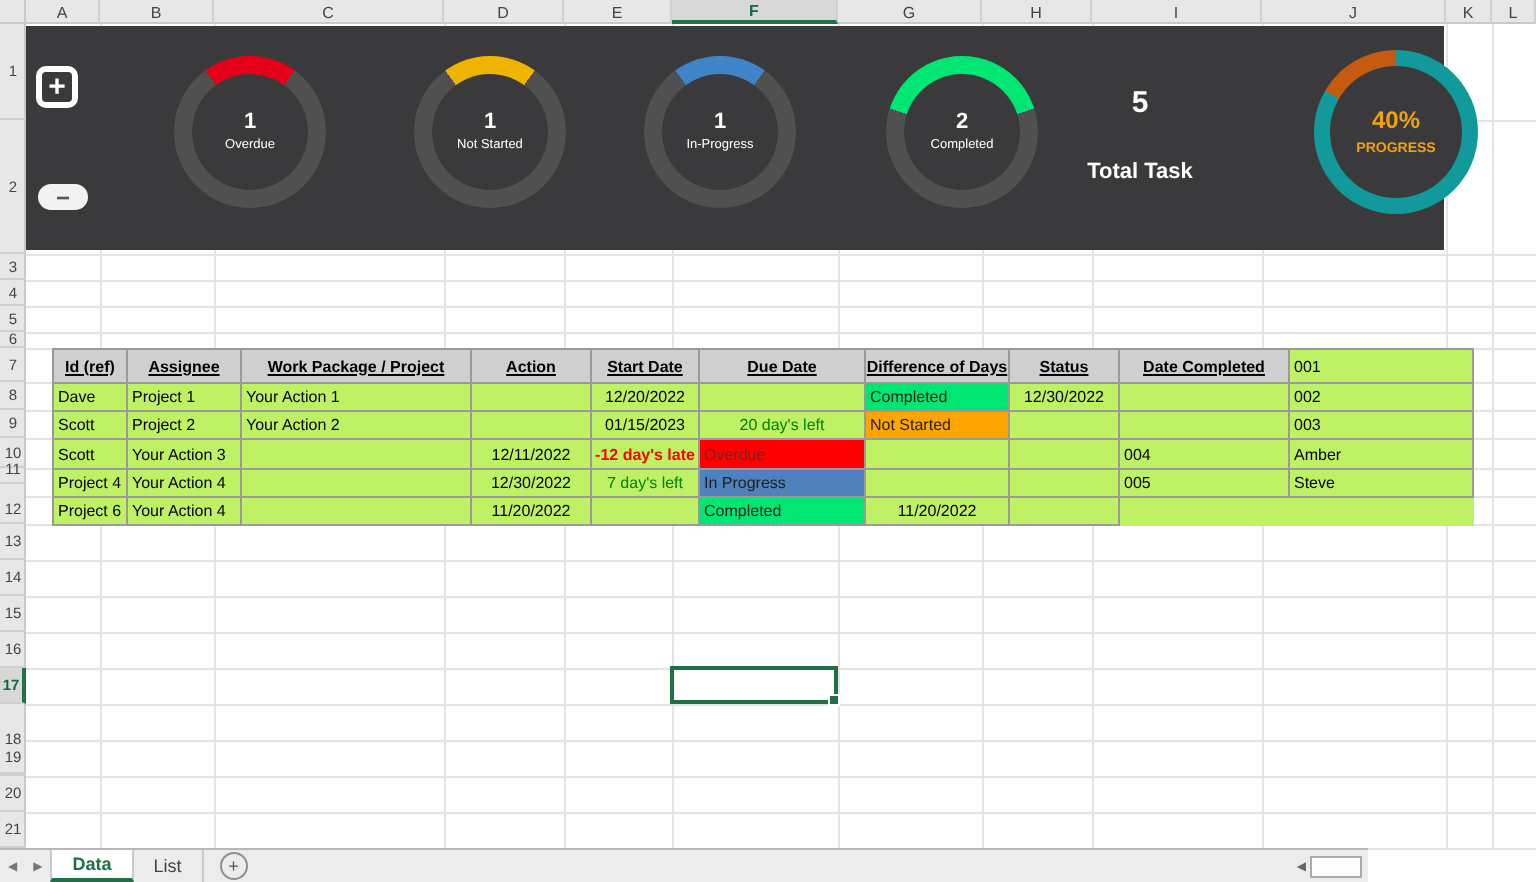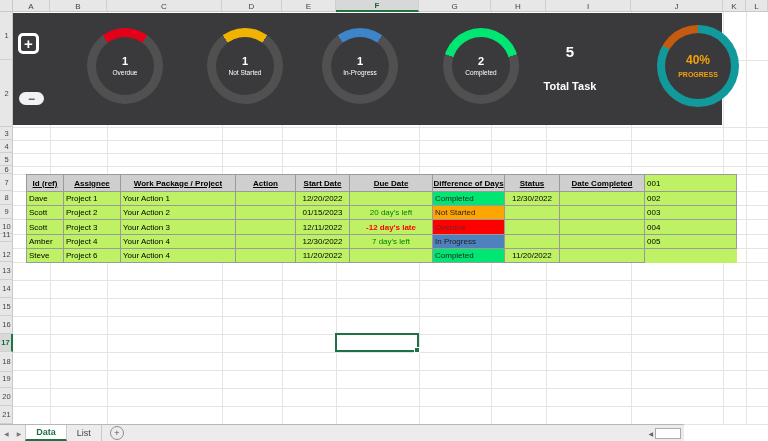--- a/index.html
+++ b/index.html
@@ -132,21 +132,21 @@
       <div class="row-h" style="top: 179px; height: 14px;">8</div>
       <div class="row-h" style="top: 193px; height: 14px;">9</div>
       <div class="row-h" style="top: 207px; height: 15px;">10</div>
       <div class="row-h" style="top: 216px; height: 14px;">11</div>
       <div class="row-h" style="top: 236px; height: 14px;">12</div>
       <div class="row-h" style="top: 250px; height: 18px;">13</div>
       <div class="row-h" style="top: 268px; height: 18px;">14</div>
       <div class="row-h" style="top: 286px; height: 18px;">15</div>
       <div class="row-h" style="top: 304px; height: 18px;">16</div>
       <div class="row-h active" style="top: 322px; height: 18px;">17</div>
-      <div class="row-h" style="top: 340px; height: 20px;">18</div>
+      <div class="row-h" style="top: 340px; height: 35px;">18</div>
       <div class="row-h" style="top: 358px; height: 18px;">19</div>
       <div class="row-h" style="top: 376px; height: 18px;">20</div>
       <div class="row-h" style="top: 394px; height: 18px;">21</div>
     </div>
 
   <div class="dash" id="dash">
     <div class="btn-plus">+</div>
     <div class="btn-minus">−</div>
 
     <div class="total">
@@ -216,21 +216,20 @@
       <div class="tc al">Project 2</div>
       <div class="tc al">Your Action 2</div>
       <div class="tc ac"></div>
       <div class="tc ac">01/15/2023</div>
       <div class="tc ac" style="color: rgb(0, 128, 0);">20 day's left</div>
       <div class="tc al" style="background: rgb(255, 165, 0); color: rgb(31, 31, 31);">Not Started</div>
       <div class="tc ac"></div>
       <div class="tc al"></div>
       <div class="tc al">003</div>
       <div class="tc al">Scott</div>
-      <div class="tc al">Project 3</div>
       <div class="tc al">Your Action 3</div>
       <div class="tc ac"></div>
       <div class="tc ac">12/11/2022</div>
       <div class="tc ac" style="color: rgb(255, 0, 0); font-weight: bold;">-12 day's late</div>
       <div class="tc al" style="background: rgb(255, 0, 0); color: rgb(122, 32, 32);">Overdue</div>
       <div class="tc ac"></div>
       <div class="tc al"></div>
       <div class="tc al">004</div>
       <div class="tc al">Amber</div>
       <div class="tc al">Project 4</div>

